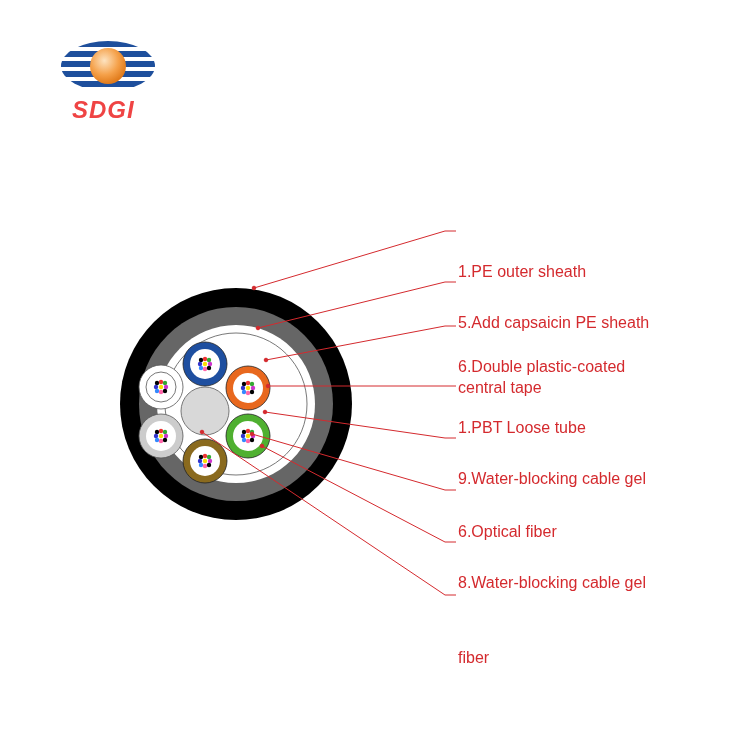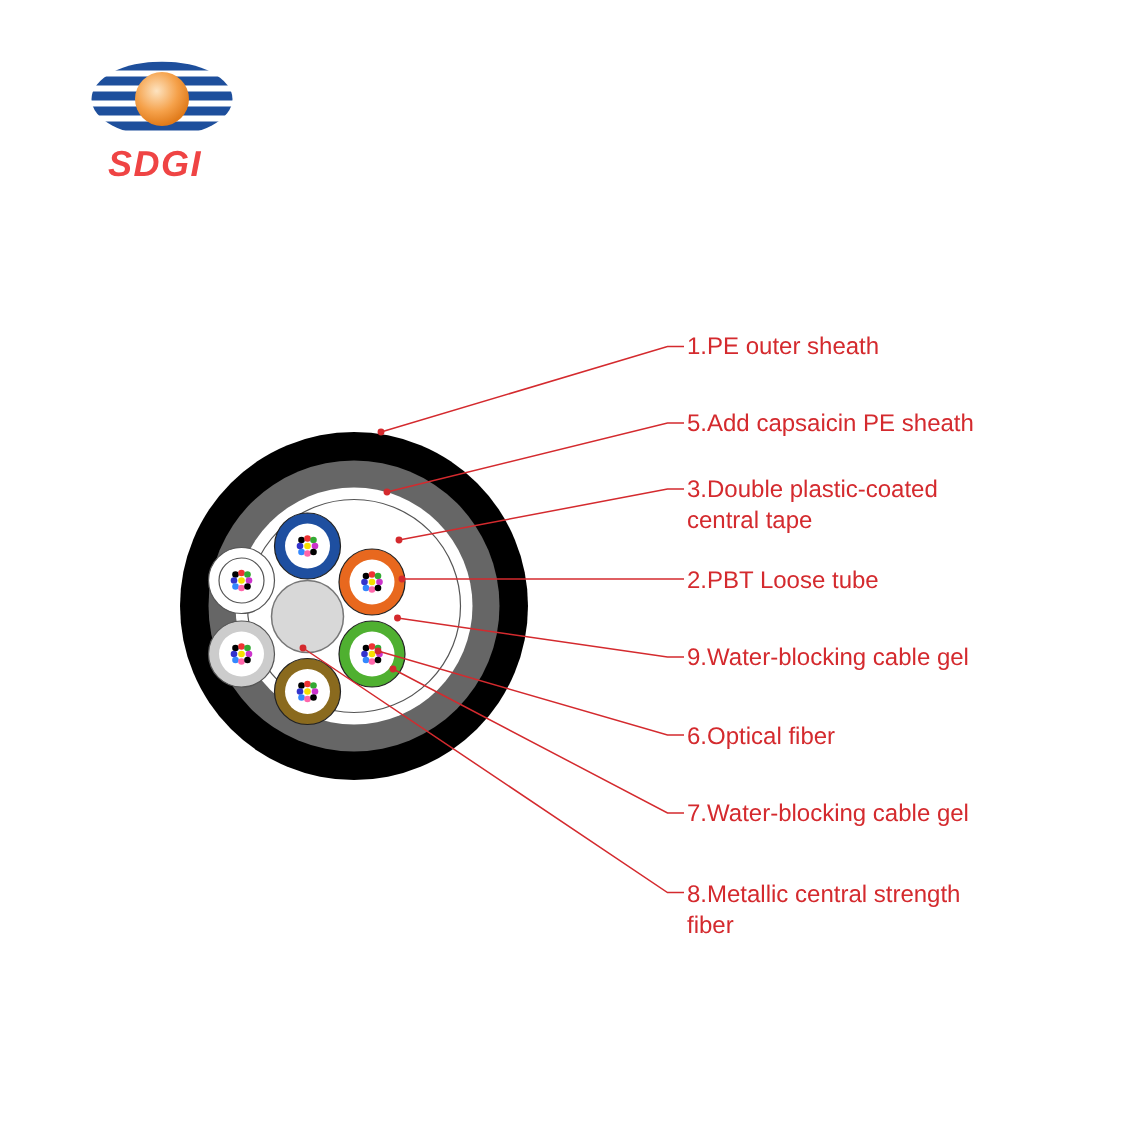--- a/index.html
+++ b/index.html
@@ -1,20 +1,20 @@
 <!DOCTYPE html>
 <html><head>
 <meta charset="utf-8">
 <style>
   html, body { margin:0; padding:0; background:#ffffff; }
   body { width:750px; height:750px; position:relative; overflow:hidden; font-family:"Liberation Sans", sans-serif; }
   .logo { position:absolute; left:45px; top:35px; width:130px; height:105px; }
   .logo-text { position:absolute; left:48px; top:96px; font-size:24px; font-weight:bold; font-style:italic; color:#ef4444; letter-spacing:1px; font-family:"Liberation Sans", sans-serif;margin-left:24px; }
   svg.diagram { position:absolute; left:0; top:0; }
-  .label { position:absolute; left:458px; color:#d42a2e; font-size:16px; line-height:21px; font-family:"Liberation Sans", sans-serif; }
+  .label { position:absolute; left:458px; color:#d42a2e; font-size:16px; line-height:21px; font-family:"Liberation Sans", sans-serif;margin-top:40px; }
 </style>
 </head>
 <body>
 
 <div class="logo">
   <svg width="130" height="70" viewBox="0 0 130 70">
     <defs>
       <clipPath id="ov">
           <ellipse cx="63" cy="31" rx="47" ry="25"></ellipse>
         </clipPath>
@@ -159,18 +159,18 @@
     <circle cx="252" cy="434" r="1.8"></circle>
     <polyline points="262,446 445,542 456,542" fill="none"></polyline>
     <circle cx="262" cy="446" r="1.8"></circle>
     <polyline points="202,432 445,595 456,595" fill="none"></polyline>
     <circle cx="202" cy="432" r="1.8"></circle>
   </g>
 </svg>
 
 <div class="label" style="top:221px"><span>1.PE outer sheath</span></div>
 <div class="label" style="top:272px"><span>5.Add capsaicin PE sheath</span></div>
-<div class="label" style="top:316px"><span>3.Double plastic-coated</span><br><span>central tape</span></div>
-<div class="label" style="top:377px"><span>2.PBT Loose tube</span></div>
+<div class="label" style="top:316px"><span>6.Double plastic-coated</span><br><span>central tape</span></div>
+<div class="label" style="top:377px"><span>1.PBT Loose tube</span></div>
 <div class="label" style="top:428px"><span>9.Water-blocking cable gel</span></div>
 <div class="label" style="top:481px"><span>6.Optical fiber</span></div>
-<div class="label" style="top:532px"><span>7.Water-blocking cable gel</span></div>
-<div class="label" style="top:586px"><span>8.Metallic central strength</span><br><span>fiber</span></div>
+<div class="label" style="top:532px"><span>8.Water-blocking cable gel</span></div>
+<div class="label" style="top:586px"><br><span>fiber</span></div>
 
 </body></html>

